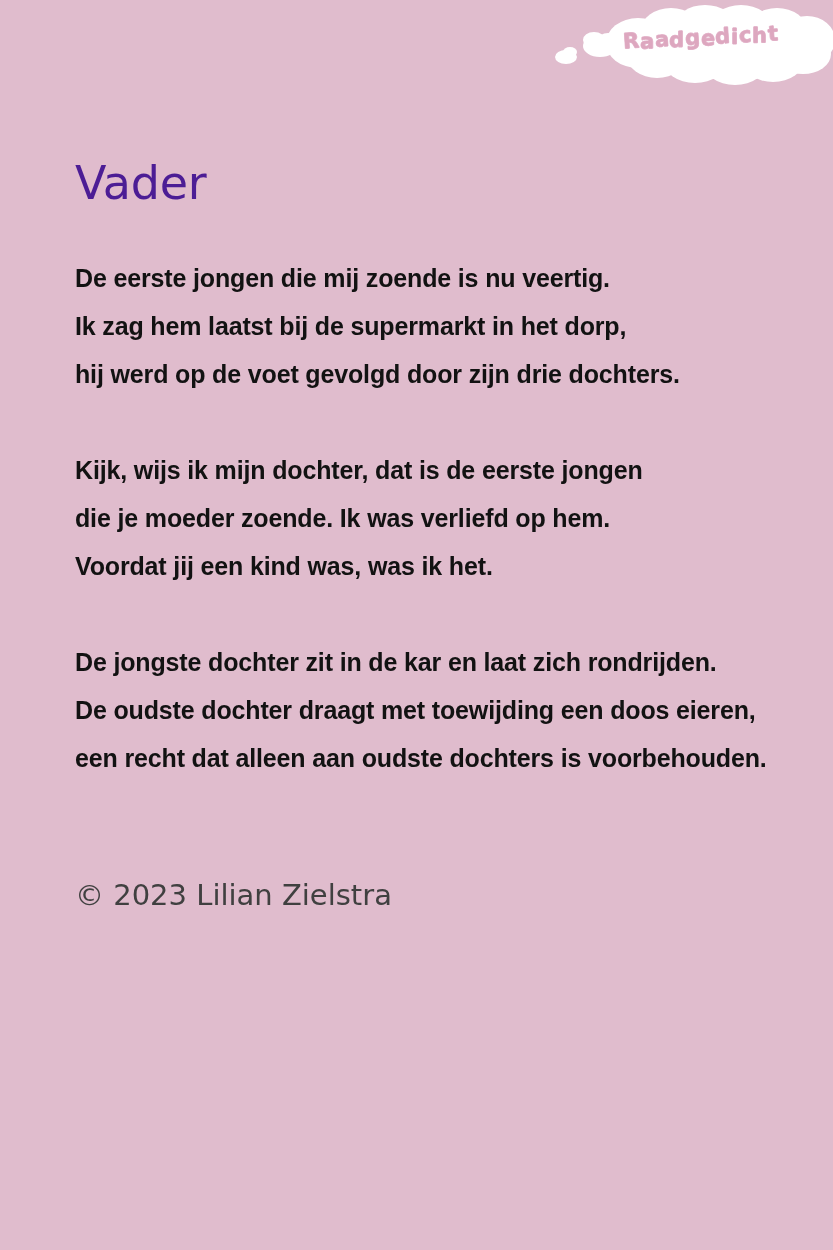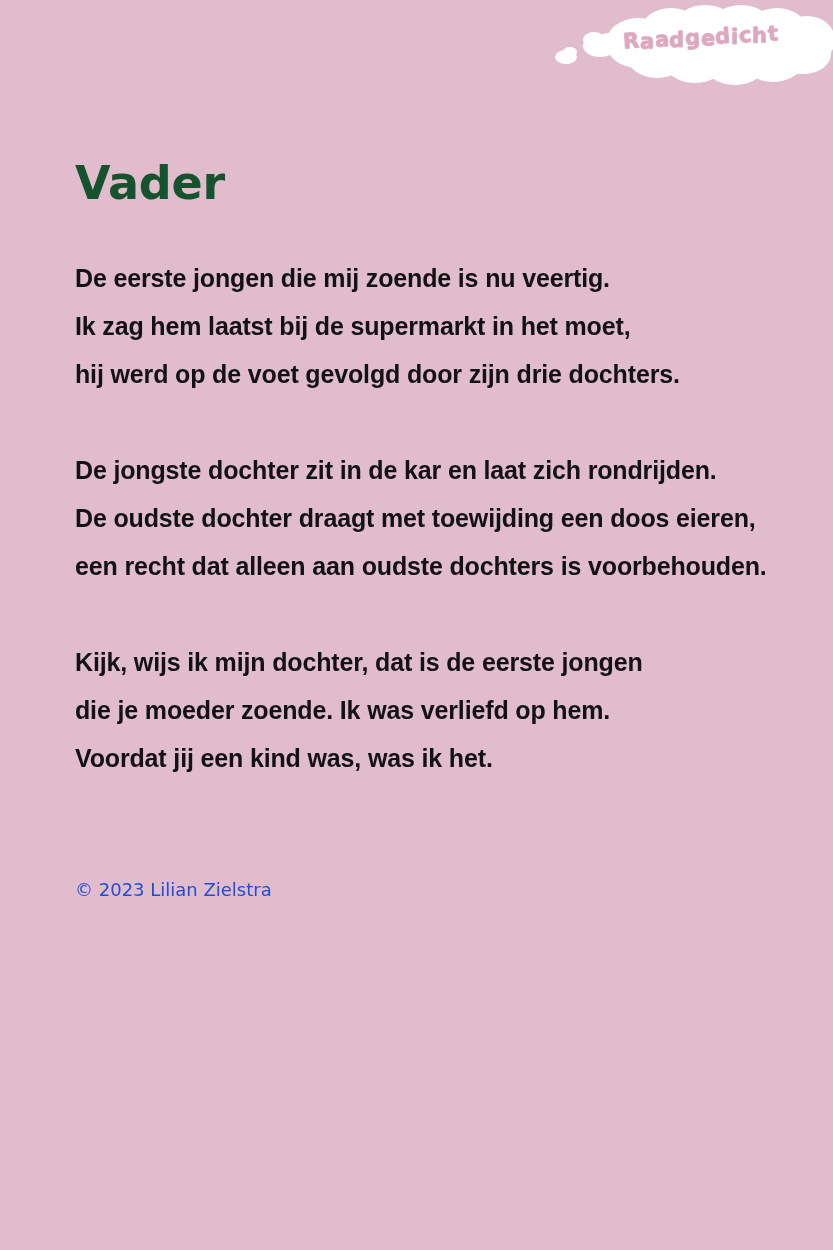--- a/index.html
+++ b/index.html
@@ -59,23 +59,23 @@
     position: absolute;
     left: 75px;
     top: 0;
     width: 740px;
   }
   .poem-title {
     margin: 0;
     padding-top: 160px;
     font-family: "DejaVu Sans", sans-serif;
     font-size: 46px;
-    font-weight: 700;
+    font-weight: 400;
     line-height: 1.0;
-    color: #14532d;
+    color: #4c1d95;
     letter-spacing: -0.2px;
   }
   .stanzas {
     margin-top: 48px;
   }
   .stanza {
     margin: 0 0 48px 0;
   }
   .line {
     font-family: Liberation Sans, sans-serif;
@@ -83,24 +83,24 @@
     font-weight: 700;
     line-height: 48px;
     color: #121212;
     white-space: nowrap;
     letter-spacing: -0.15px;
   }
   .copyright {
     margin: 0;
     padding-top: 50px;
     font-family: "DejaVu Sans", sans-serif;
-    font-size: 18px;
+    font-size: 29px;
     font-weight: 400;
     line-height: 1.1;
-    color: #1d4ed8;
+    color: #404040;
   }
 </style>
 </head>
 <body>
 
 <div class="page">
 
   <div class="logo">
     <svg width="288" height="92" viewBox="0 0 288 92" aria-hidden="true">
       <g fill="#ffffff">
@@ -131,35 +131,35 @@
   </div>
 
   <div class="content">
 
     <h1 class="poem-title">Vader</h1>
 
     <div class="stanzas">
 
       <div class="stanza">
         <div class="line">De eerste jongen die mij zoende is nu veertig.</div>
-        <div class="line">Ik zag hem laatst bij de supermarkt in het moet,</div>
+        <div class="line">Ik zag hem laatst bij de supermarkt in het dorp,</div>
         <div class="line">hij werd op de voet gevolgd door zijn drie dochters.</div>
       </div>
 
 
       <div class="stanza">
+        <div class="line">Kijk, wijs ik mijn dochter, dat is de eerste jongen</div>
+        <div class="line">die je moeder zoende. Ik was verliefd op hem.</div>
+        <div class="line">Voordat jij een kind was, was ik het.</div>
+      </div>
+
+      <div class="stanza">
         <div class="line">De jongste dochter zit in de kar en laat zich rondrijden.</div>
         <div class="line">De oudste dochter draagt met toewijding een doos eieren,</div>
         <div class="line">een recht dat alleen aan oudste dochters is voorbehouden.</div>
-      </div>
-
-      <div class="stanza">
-        <div class="line">Kijk, wijs ik mijn dochter, dat is de eerste jongen</div>
-        <div class="line">die je moeder zoende. Ik was verliefd op hem.</div>
-        <div class="line">Voordat jij een kind was, was ik het.</div>
       </div>
 
     </div>
 
     <p class="copyright">© 2023 Lilian Zielstra</p>
 
   </div>
 </div>
 
 </body></html>

